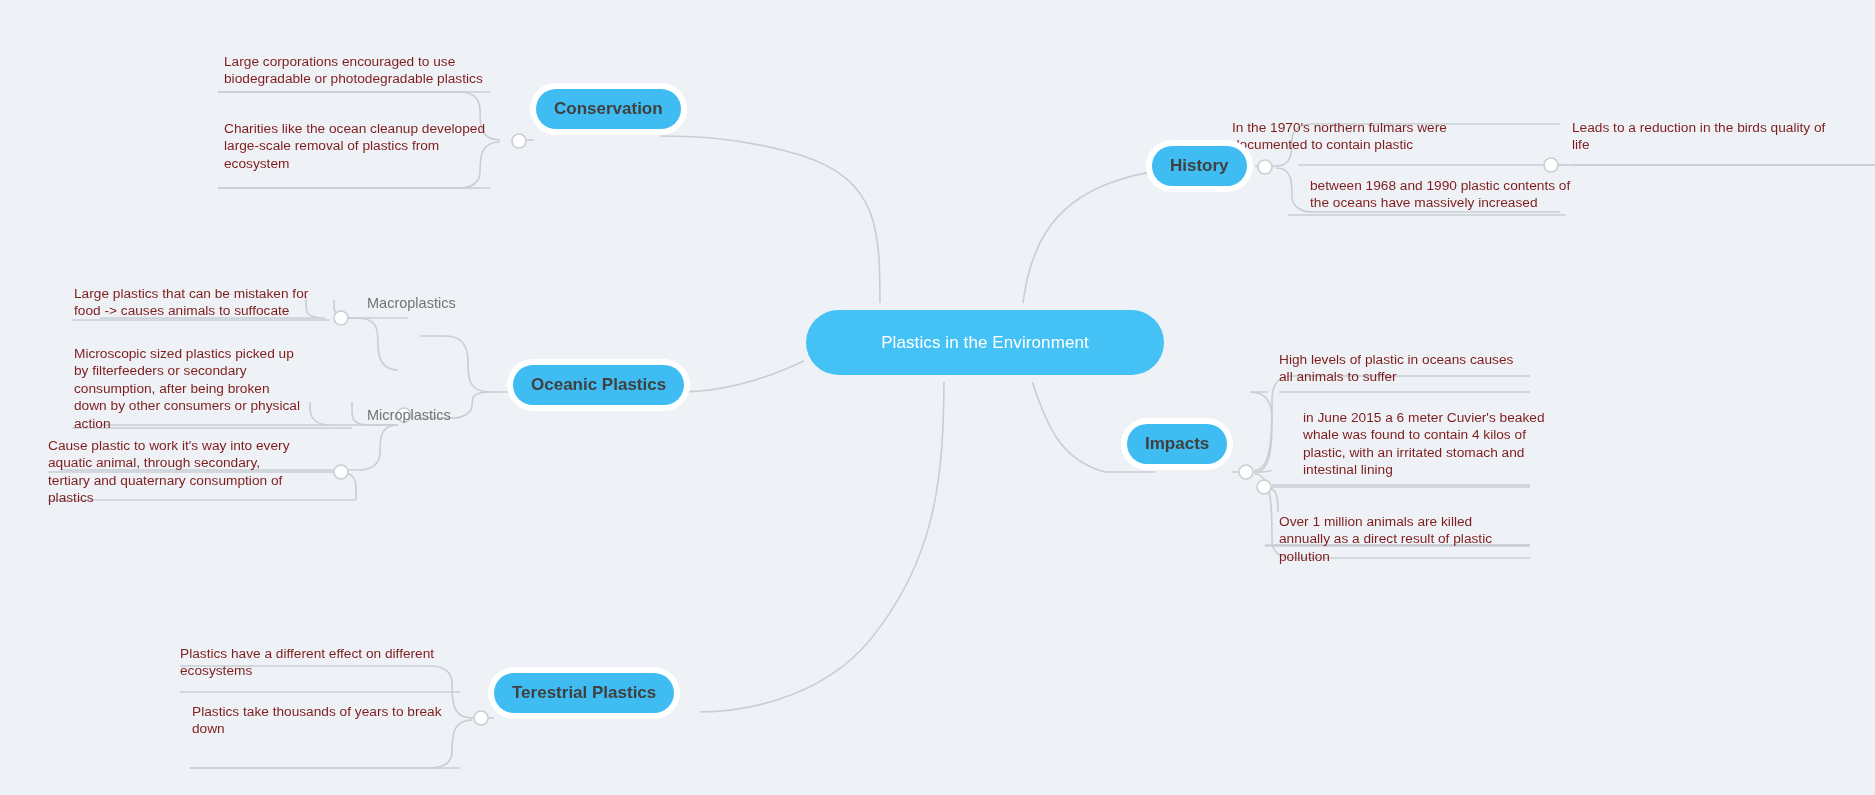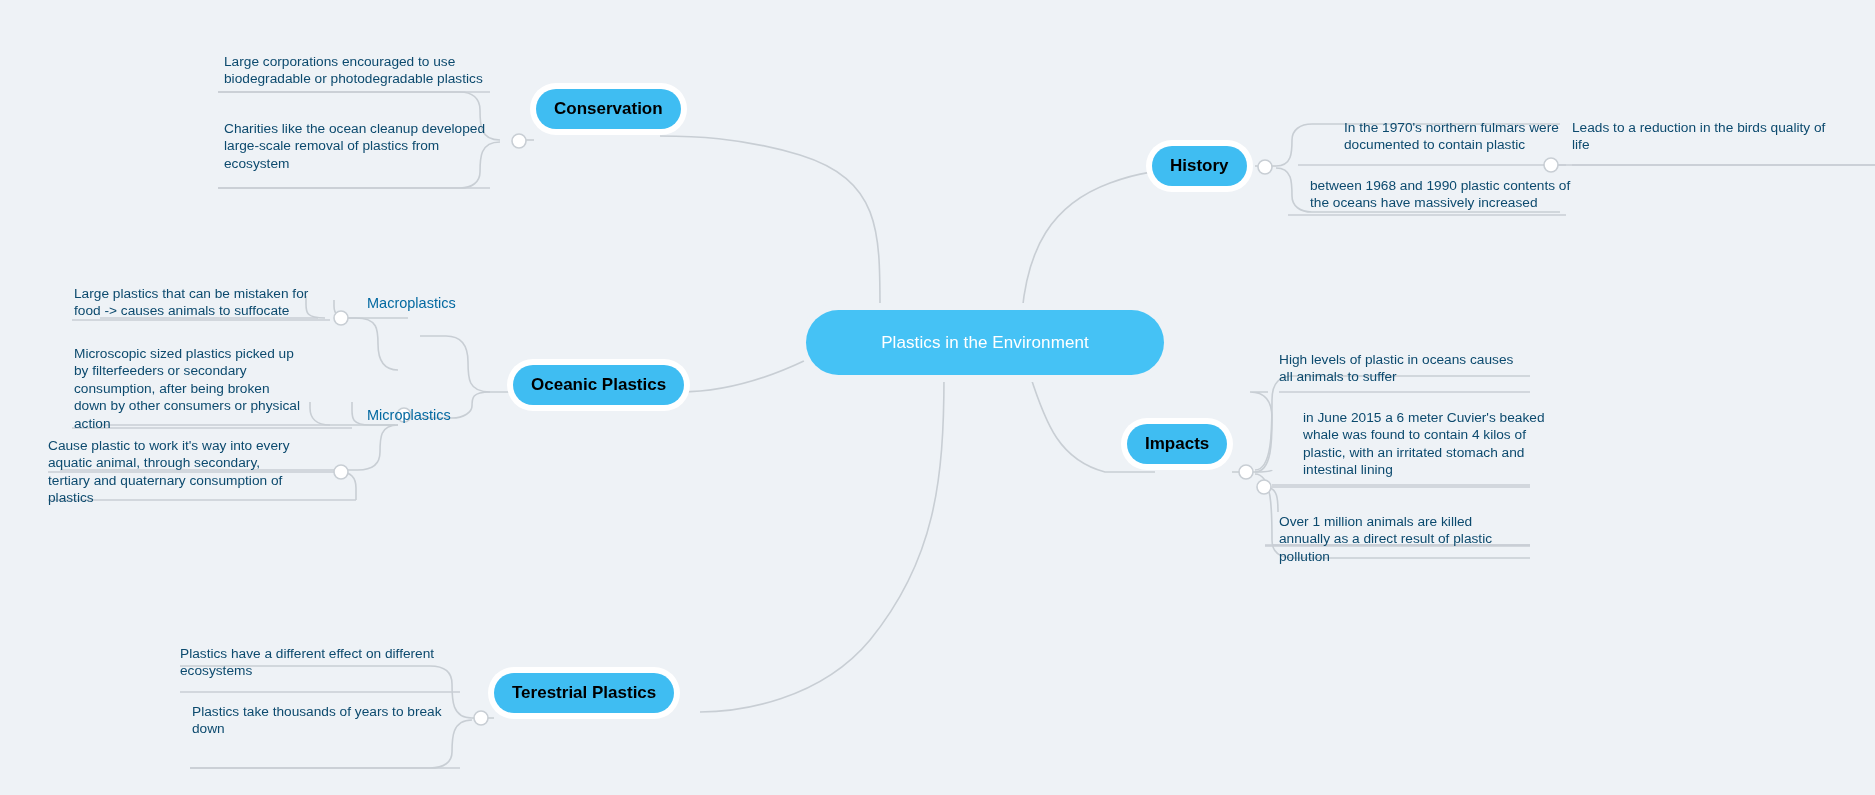--- a/index.html
+++ b/index.html
@@ -49,63 +49,63 @@
   }
 
   
   .branch-node {
     position: absolute;
     background: #3fbdf2;
     border-radius: 22px;
     display: flex;
     align-items: center;
     justify-content: center;
-    color: #000000;
+    color: #404040;
     font-size: 17px;
     font-weight: bold;
     padding: 0 18px;
     height: 40px;
     box-sizing: border-box;
     box-shadow: 0 0 0 6px #ffffff;
     z-index: 5;
     white-space: nowrap;
   }
   .bn-conservation { left: 536px; top: 89px; }
   .bn-history      { left: 1152px; top: 146px; }
   .bn-oceanic      { left: 513px; top: 365px; }
   .bn-impacts      { left: 1127px; top: 424px; }
   .bn-terrestrial  { left: 494px; top: 673px; }
 
   
   .sub-label {
     position: absolute;
     font-size: 14.5px;
-    color: #0369a1;
+    color: #737373;
     white-space: nowrap;
     z-index: 4;
   }
   .sl-macro { left: 367px; top: 295px; }
   .sl-micro { left: 367px; top: 407px; }
 
   
   .leaf {
     position: absolute;
     font-size: 13.7px;
     line-height: 1.27;
-    color: #0c4a6e;
+    color: #7f1d1d;
     z-index: 4;
   }
   .leaf-text { display: block; }
 
   
   .lf-cons-1 { left: 224px; top: 53px;  width: 262px; }
   .lf-cons-2 { left: 224px; top: 112px; width: 262px; margin-top: 8px; }
 
   
-  .lf-hist-1 { left: 1344px; top: 119px; width: 260px; }
+  .lf-hist-1 { left: 1232px; top: 119px; width: 260px; }
   .lf-hist-2 { left: 1298px; top: 177px; width: 272px; margin-left: 12px; }
   .lf-hist-3 { left: 1572px; top: 119px; width: 258px; }
 
   
   .lf-macro-1 { left: 74px;  top: 285px; width: 238px; }
   
   .lf-micro-1 { left: 74px;  top: 345px; width: 228px; }
   .lf-micro-2 { left: 48px;  top: 437px; width: 248px; }
 
   

